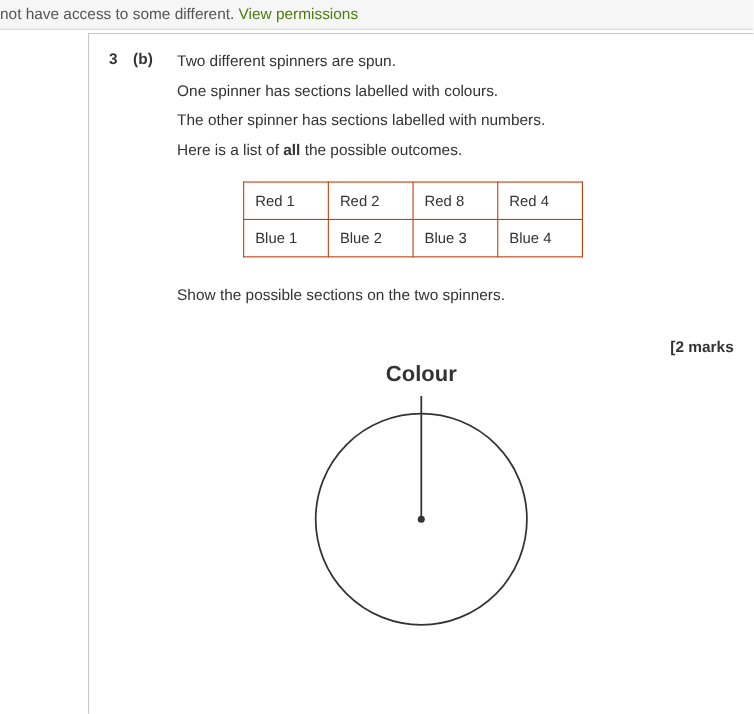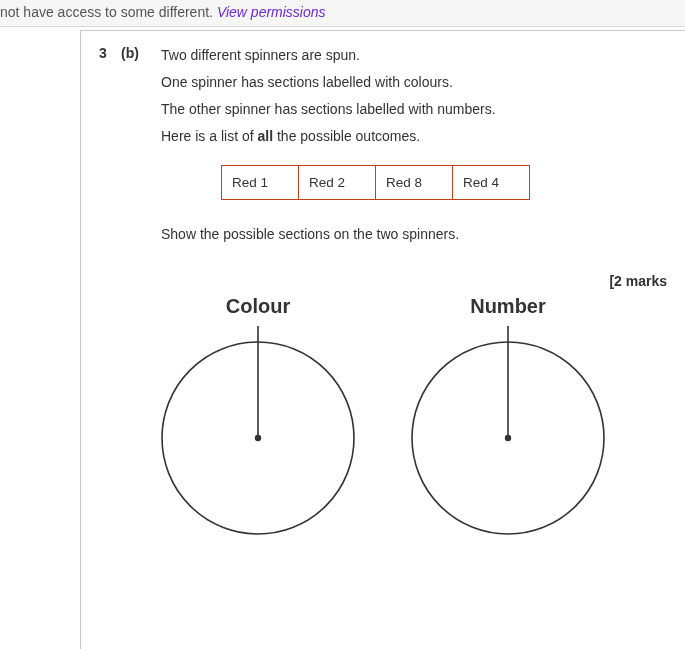--- a/index.html
+++ b/index.html
@@ -16,23 +16,22 @@
   .banner {
     box-sizing: border-box;
     width: 100%;
     padding: 4px 0 6px 0;
     background: #f6f6f6;
     border-bottom: 1px solid #d8d8d8;
     color: #555;
     font-size: 14px;
   }
   .banner a {
-    color: #6d28d9;
+    color: #4d7c0f;
     text-decoration: none;
-    font-style: italic;
   }
   .page-frame {
     position: absolute;
     left: 80px;
     right: 0;
     top: 30px;
     bottom: 0;
     border: 1px solid #c9c9c9;
     border-right: none;
     border-bottom: none;
@@ -114,41 +113,39 @@
       </p>
 
       <table class="outcomes">
         <tbody>
             <tr>
           <td>Red 1</td>
           <td>Red 2</td>
           <td>Red 8</td>
           <td>Red 4</td>
         </tr>
+        <tr>
+          <td>Blue 1</td>
+          <td>Blue 2</td>
+          <td>Blue 3</td>
+          <td>Blue 4</td>
+        </tr>
       </tbody>
         </table>
 
       <p>Show the possible sections on the two spinners.</p>
     </div>
   </div>
 
   <div class="marks">[2 marks</div>
 
   <div class="spinner-row">
     <div class="spinner-block">
       <div class="spinner-label">Colour</div>
       <svg class="spinner-svg" width="210" height="210" viewBox="0 0 210 210">
         <circle class="rim" cx="105" cy="112" r="96"></circle>
         <line class="needle" x1="105" y1="112" x2="105" y2="0"></line>
         <circle class="hub" cx="105" cy="112" r="3.2"></circle>
       </svg>
     </div>
-    <div class="spinner-block">
-      <div class="spinner-label">Number</div>
-      <svg class="spinner-svg" width="210" height="210" viewBox="0 0 210 210">
-        <circle class="rim" cx="105" cy="112" r="96"></circle>
-        <line class="needle" x1="105" y1="112" x2="105" y2="0"></line>
-        <circle class="hub" cx="105" cy="112" r="3.2"></circle>
-      </svg>
-    </div>
   </div>
 
 </div>
 
 </body></html>

